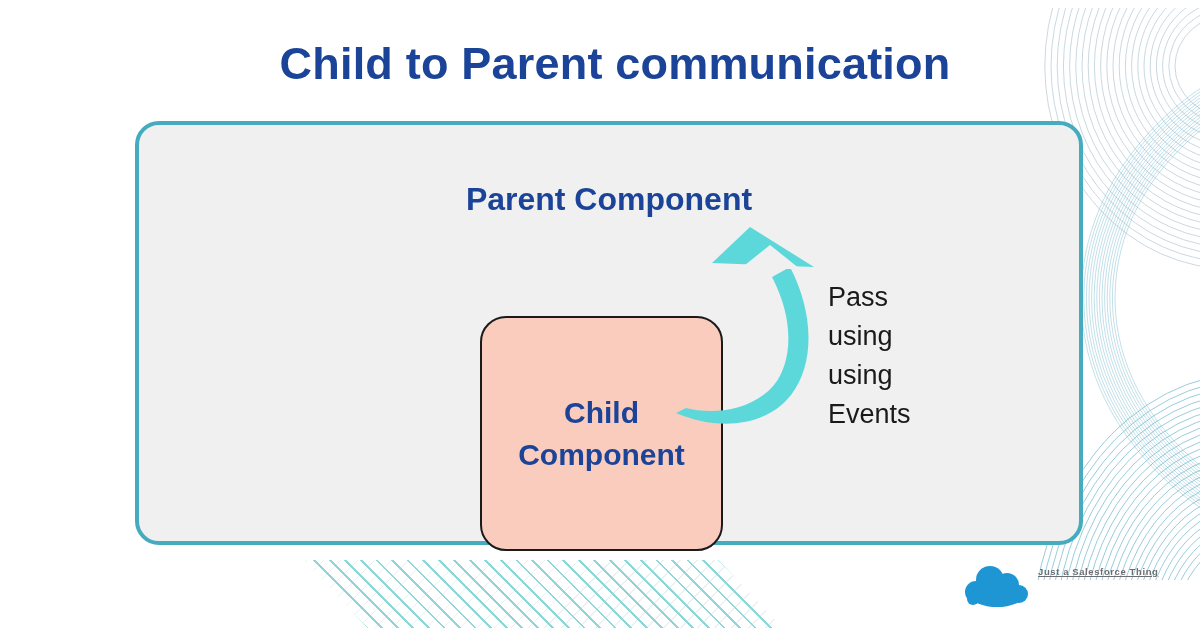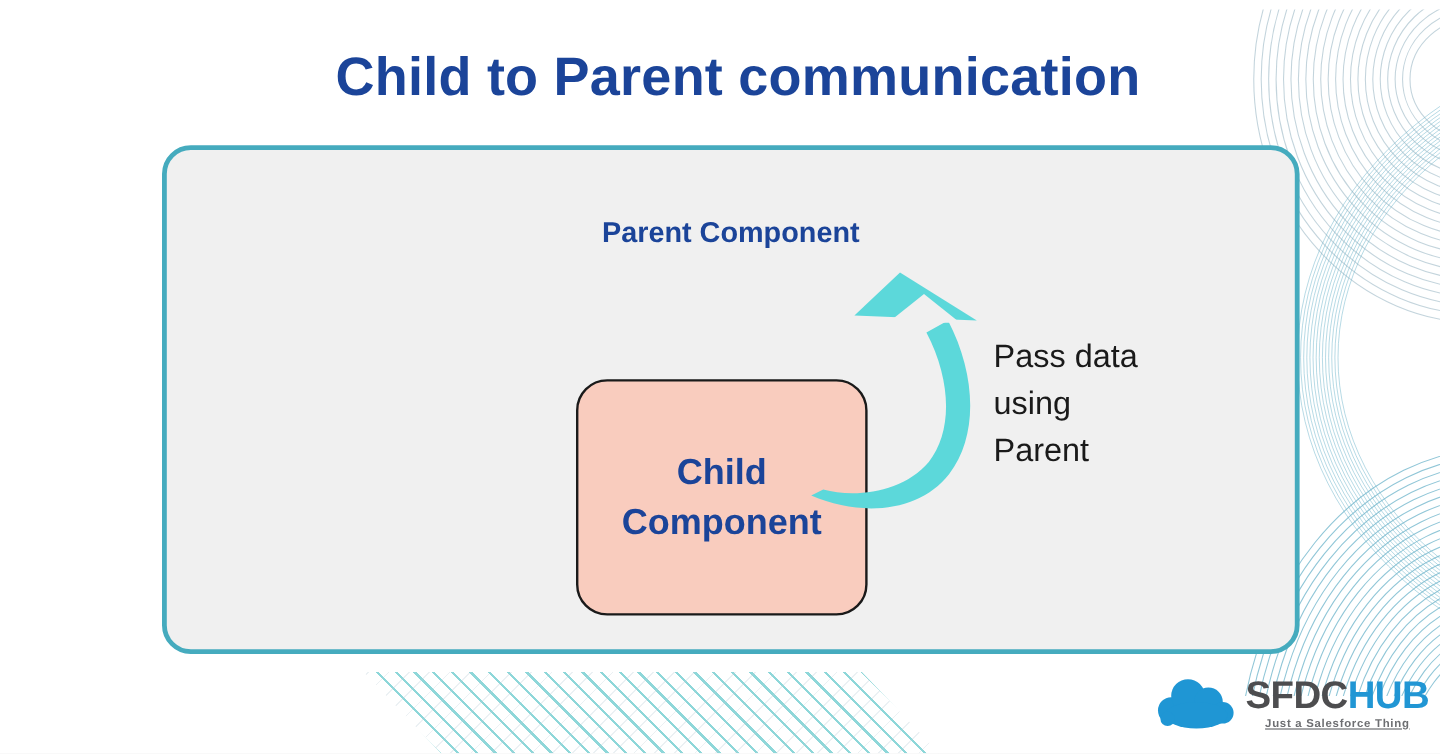--- a/index.html
+++ b/index.html
@@ -17,25 +17,25 @@
     color:var(--title_blue);z-index:2;padding-left:36px;
   }
   
   .parent-box{
     position:absolute;left:135px;top:121px;width:948px;height:424px;
     box-sizing:border-box;background:var(--container_fill);
     border:4px solid var(--container_border);border-radius:24px;z-index:1;
   }
   .parent-label{
     position:absolute;left:0;top:56px;width:100%;text-align:center;
-    font-size:24px;font-weight:800;color:var(--title_blue);
+    font-size:32px;font-weight:800;color:var(--title_blue);
   }
   
   .child-box{
-    position:absolute;left:480px;top:316px;width:243px;height:197px;
+    position:absolute;left:480px;top:316px;width:243px;height:235px;
     box-sizing:border-box;background:var(--child_fill);
     border:2px solid var(--child_border);border-radius:26px;
     display:flex;align-items:center;justify-content:center;text-align:center;
     z-index:2;
   }
   .child-label{
     font-size:30px;font-weight:800;line-height:1.4;color:var(--title_blue);
     padding:0 12px;
   }
   
@@ -155,32 +155,29 @@
 </div>
 
 <div class="arrow">
   <svg width="170" height="215" viewBox="0 0 170 215">
     <path d="M16,198 C58,216 106,212 131,180 C155,149 154,98 130,52 L112,62 C134,104 133,146 114,170 C92,196 52,200 26,193 Z" style="fill:var(--arrow_teal);"></path>
     <polygon points="90,12 52,48 154,52" style="fill:var(--arrow_teal);"></polygon>
     <polygon points="80,54 110,30 140,54" style="fill:var(--container_fill);"></polygon>
   </svg>
 </div>
 
-<div class="caption">Pass data using Parent</div>
+<div class="caption">Pass using using Events</div>
 
 <div class="logo">
   <svg class="logo-cloud" viewBox="0 0 74 48">
     <g style="fill:var(--logo_cloud_blue);">
       <circle cx="16" cy="31" r="11"></circle>
       <circle cx="30" cy="19" r="14"></circle>
       <circle cx="47" cy="24" r="12"></circle>
       <circle cx="59" cy="33" r="9"></circle>
       <ellipse cx="37" cy="35" rx="26" ry="11"></ellipse>
       <circle cx="13" cy="38" r="6"></circle>
     </g>
   </svg>
   <div class="logo-texts">
-    <div class="logo-brand">
-      <span class="brand-dark">SFDC</span><span class="brand-blue">HUB</span>
-    </div>
     <div class="logo-tagline">Just a Salesforce Thing</div>
   </div>
 </div>
 
 </body></html>

